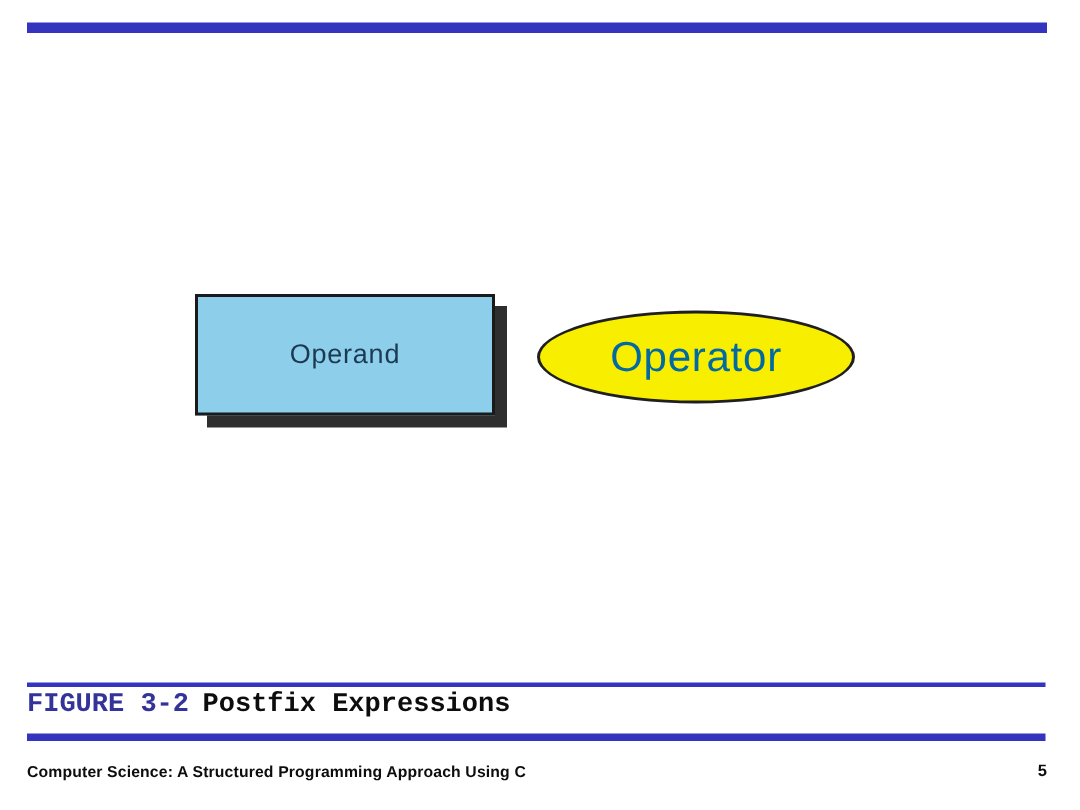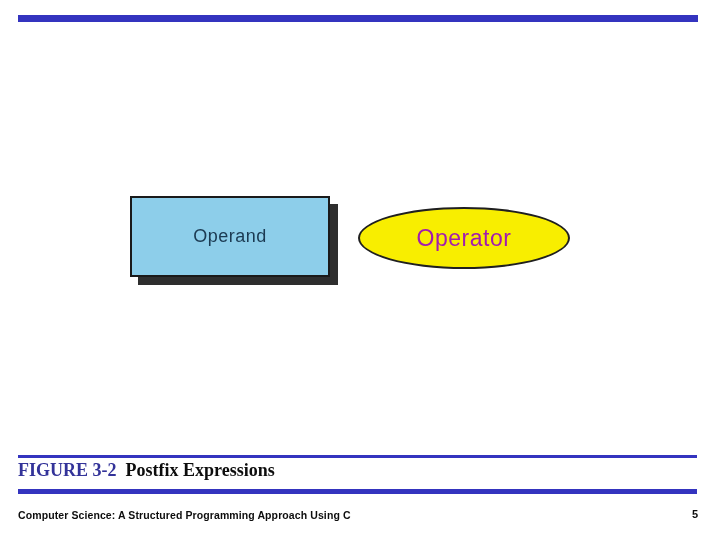--- a/index.html
+++ b/index.html
@@ -54,40 +54,40 @@
     width: 208px;
     height: 58px;
     background: #f8ee00;
     border: 2px solid #1f1f1f;
     border-radius: 50%;
     display: flex;
     align-items: center;
     justify-content: center;
   }
   .operator-ellipse .shape-label {
-    font-size: 23px;
-    color: #a21caf;
+    font-size: 28px;
+    color: #0369a1;
     letter-spacing: 0.5px;
   }
 
   
   .caption-rule-thin {
     position: absolute;
     left: 18px;
     top: 455px;
     width: 679px;
     height: 3px;
     background: #3434bf;
   }
   .figure-caption {
     position: absolute;
     left: 18px;
     top: 460px;
     width: 679px;
-    font-family: Liberation Serif, serif;
+    font-family: Liberation Mono, monospace;
     font-weight: bold;
     font-size: 18px;
     white-space: nowrap;
   }
   .figure-caption .figure-label {
     color: #333399;
   }
   .figure-caption .figure-title {
     color: #0d0d0d;
     margin-left: 9px;

